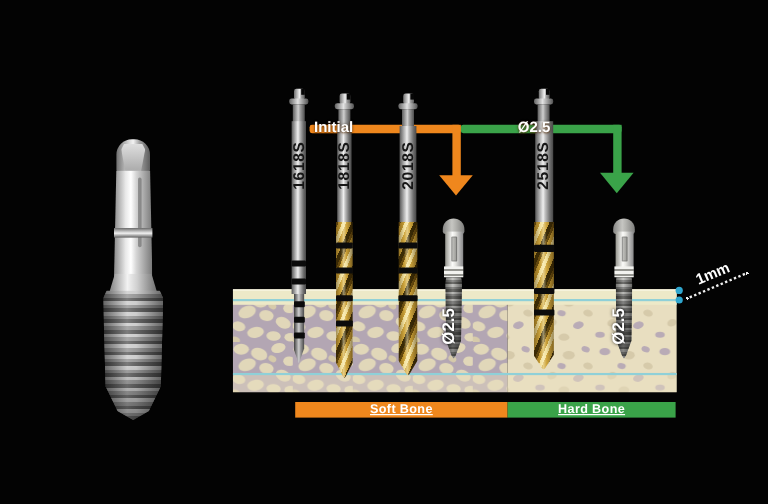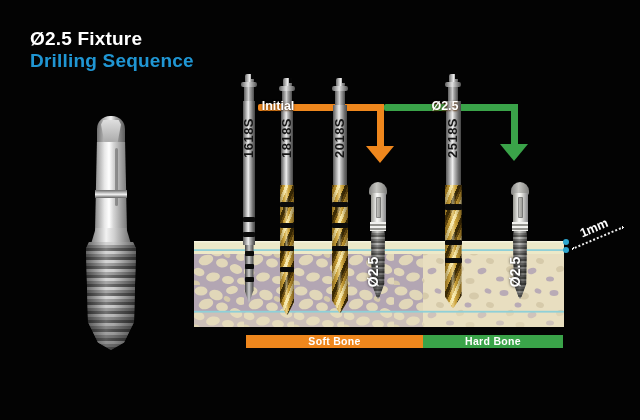--- a/index.html
+++ b/index.html
@@ -103,33 +103,29 @@
 
   
   .dot{width:6px;height:6px;border-radius:50%;background:#2fa6ce;z-index:4;}
   .dash{left:572px;top:248px;width:56px;border-top:2px dotted #efefef;
     transform:rotate(-23deg);transform-origin:left center;z-index:4;}
   .mm{left:569px;top:221px;width:50px;text-align:center;transform:rotate(-23deg);
     font-size:12.5px;font-weight:bold;color:#fff;z-index:4;}
 
   
   .bar{top:335px;height:13px;z-index:2;text-align:center;
-    font-size:10.5px;font-weight:bold;color:#ffffff;line-height:13.5px;letter-spacing:.3px;}
+    font-size:10.5px;font-weight:bold;color:#ffffff;line-height:13.5px;letter-spacing:.3px;text-decoration:underline;}
   .bar.soft{left:246px;width:177px;background:#ef871d;}
   .bar.hard{left:423px;width:140px;background:#3aa349;}
 </style>
 </head>
 <body>
 
 <div class="stage">
 
-  <div class="abs title">
-    <div class="t1">Ø2.5 Fixture</div>
-    <div class="t2">Drilling Sequence</div>
-  </div>
 
   <div class="abs bigimp">
     <div class="cap"></div>
     <div class="capface"></div>
     <div class="abut"></div>
     <div class="slot"></div>
     <div class="groove"></div>
     <div class="collar"></div>
     <div class="threads"></div>
   </div>

